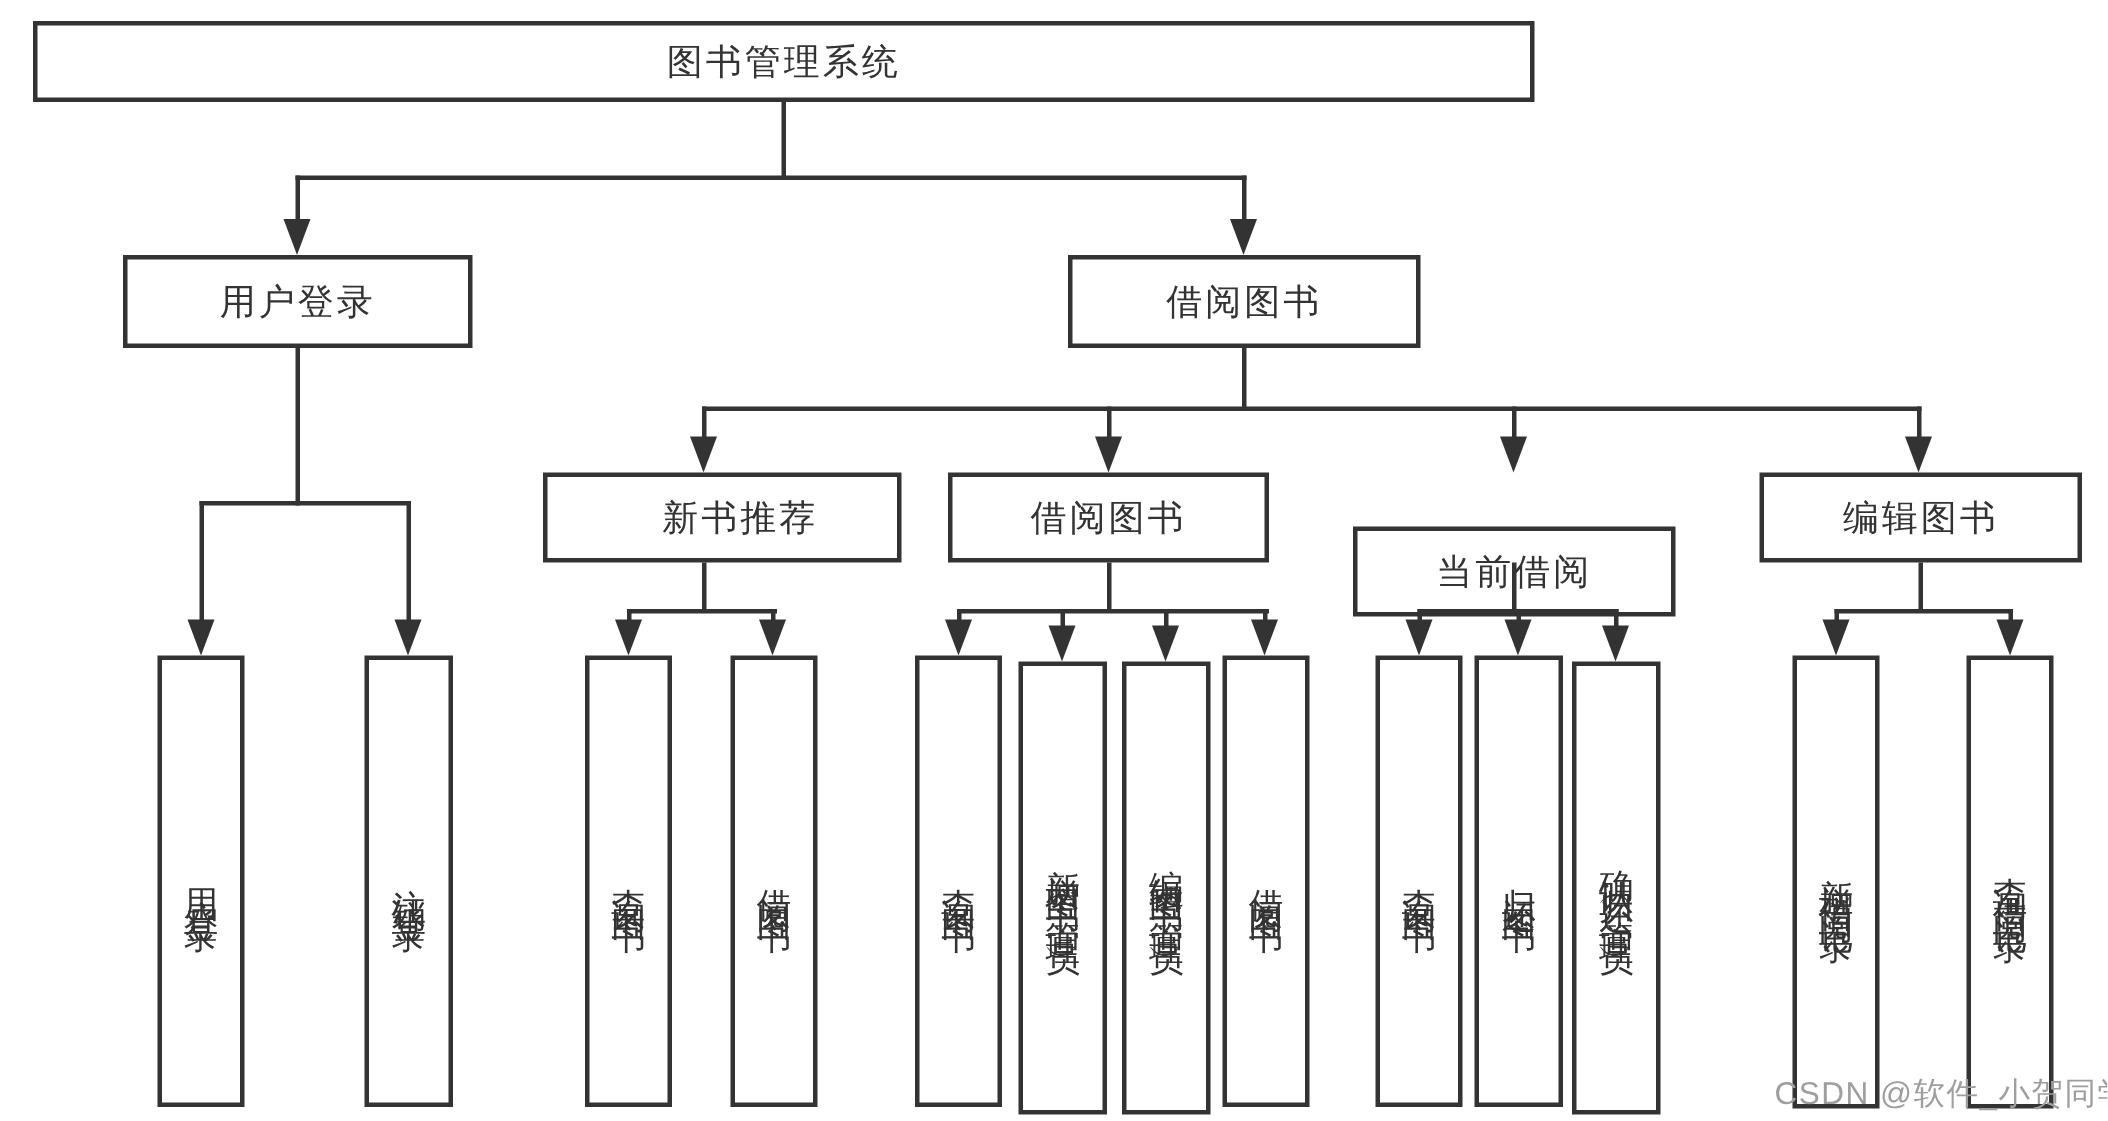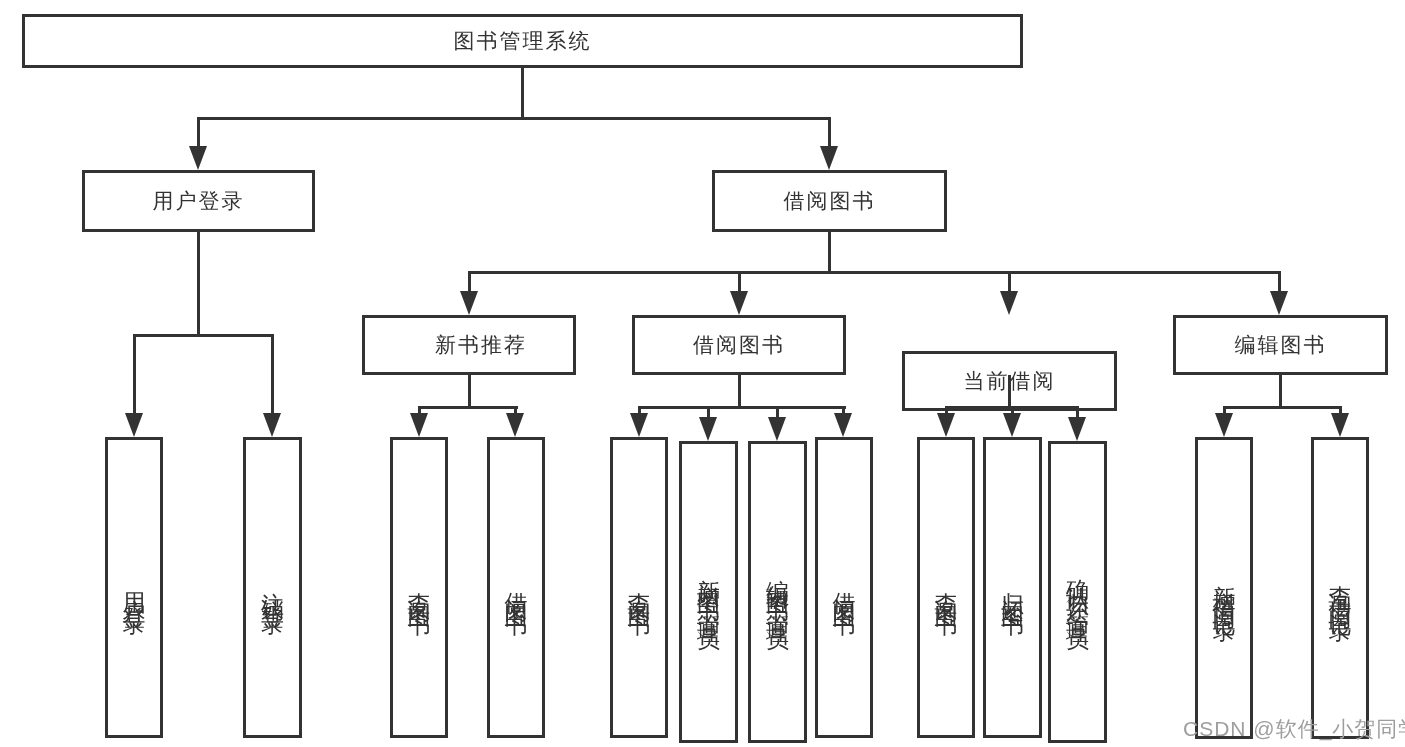--- a/index.html
+++ b/index.html
@@ -20,21 +20,21 @@
     position:absolute;
     box-sizing:border-box;
     border:3px solid var(--line-color);
     background:#ffffff;
     display:flex;
     align-items:center;
     justify-content:center;
     color:var(--text-color);
   }
   .h-label{
-    font-size:21px;
+    font-size:24px;
     letter-spacing:2px;
     white-space:nowrap;
     color:var(--text-color);
   }
   .v-label{
     writing-mode:vertical-rl;
     font-size:23px;
     letter-spacing:7px;
     line-height:1;
     white-space:nowrap;
@@ -91,21 +91,21 @@
   <div class="hline" style="left:468px;top:271px;width:813px;"></div>
   <div class="vline" style="left:468px;top:271px;height:22px;"></div>
   <div class="arrow-down" style="left:460px;top:291px;"></div>
   <div class="vline" style="left:738px;top:271px;height:22px;"></div>
   <div class="arrow-down" style="left:730px;top:291px;"></div>
   <div class="vline" style="left:1008px;top:271px;height:22px;"></div>
   <div class="arrow-down" style="left:1000px;top:291px;"></div>
   <div class="vline" style="left:1278px;top:271px;height:22px;"></div>
   <div class="arrow-down" style="left:1270px;top:291px;"></div>
 
-  <div class="box" style="left:362px;top:315px;width:214px;height:60px;padding-left:24px;">
+  <div class="box" style="left:362px;top:315px;width:239px;height:60px;padding-left:24px;">
     <span class="h-label">新书推荐</span>
   </div>
   <div class="box" style="left:632px;top:315px;width:214px;height:60px;">
     <span class="h-label">借阅图书</span>
   </div>
   <div class="box" style="left:902px;top:315px;width:215px;height:60px;margin-top:36px;">
     <span class="h-label">当前借阅</span>
   </div>
   <div class="box" style="left:1173px;top:315px;width:215px;height:60px;">
     <span class="h-label">编辑图书</span>

